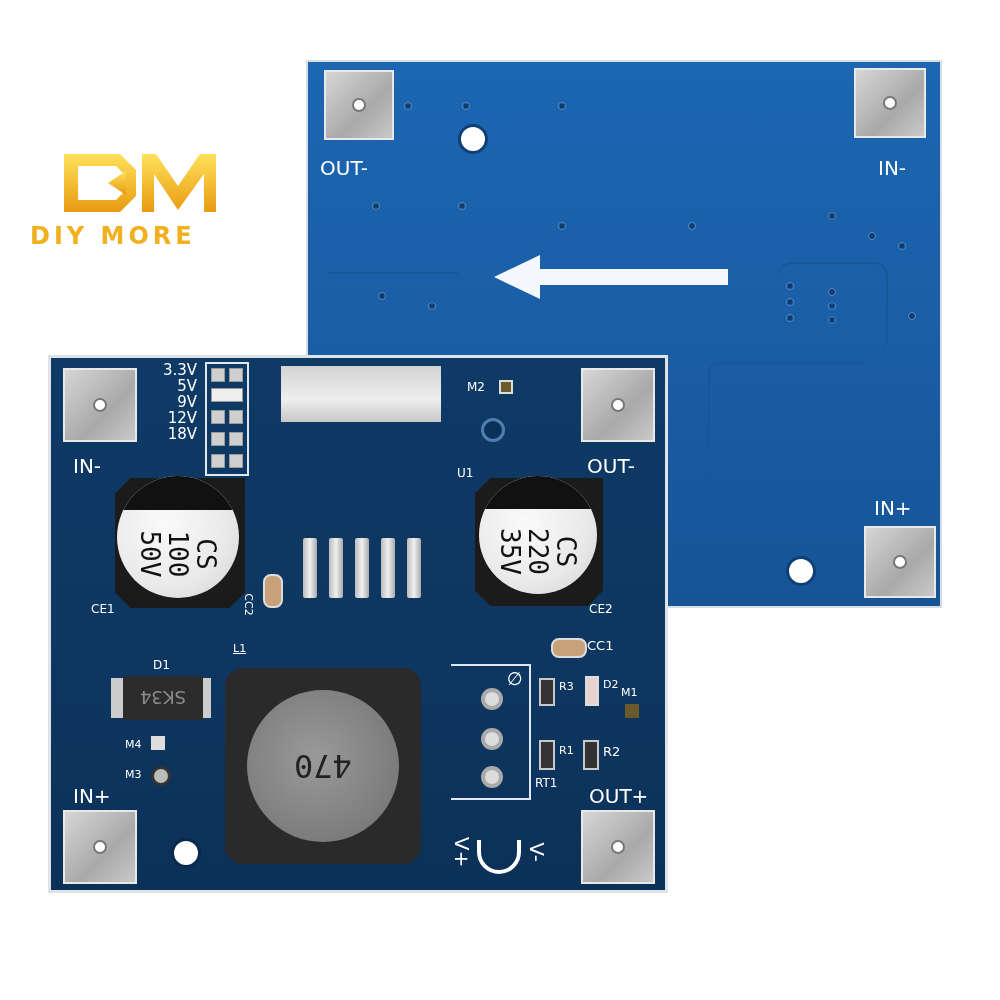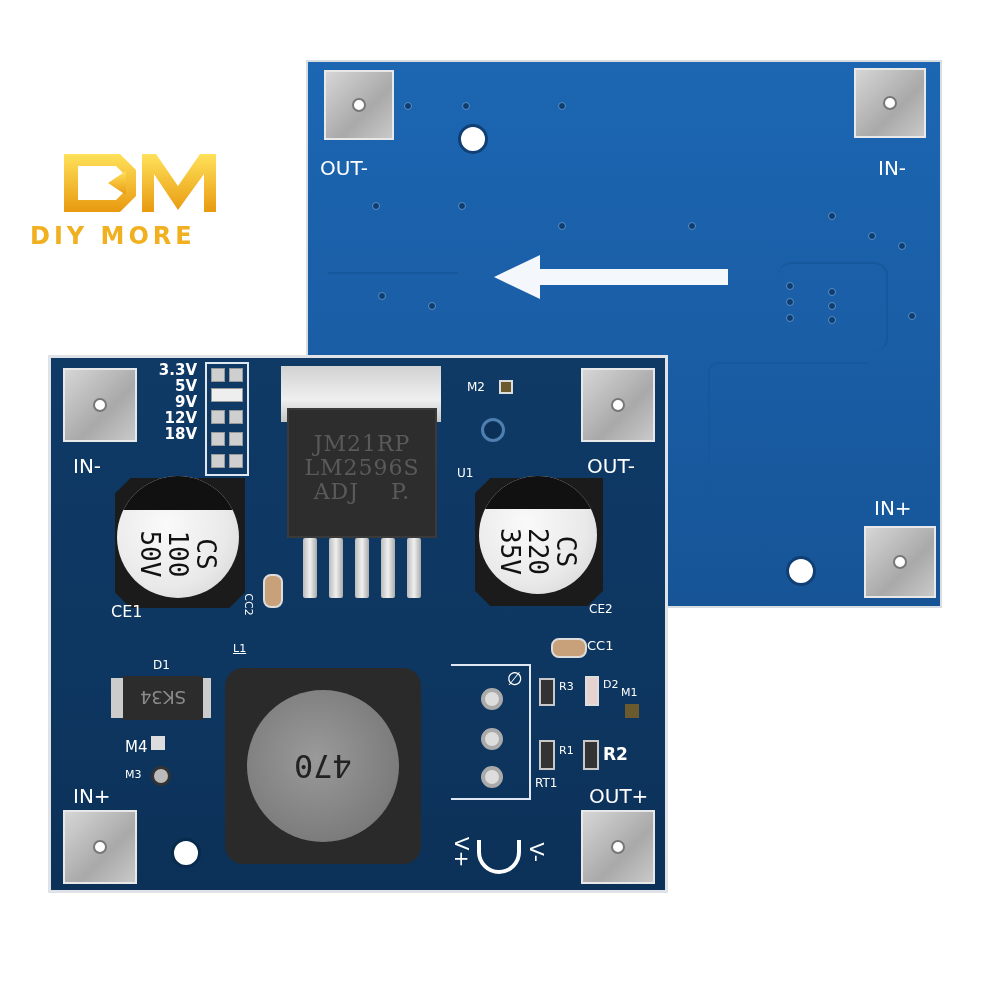--- a/index.html
+++ b/index.html
@@ -108,64 +108,59 @@
       <div class="hole"></div>
     </div>
   <div class="abs pad" style="left:530px;top:452px;width:74px;height:74px;">
       <div class="hole"></div>
     </div>
   <div class="abs silk" style="left:22px;top:96px;font-size:20px;">IN-</div>
   <div class="abs silk" style="left:536px;top:96px;font-size:20px;">OUT-</div>
   <div class="abs silk" style="left:22px;top:426px;font-size:20px;">IN+</div>
   <div class="abs silk" style="left:538px;top:426px;font-size:20px;">OUT+</div>
 
-  <div class="abs silk" style="left:100px;top:4px;font-size:15px;line-height:16px;text-align:right;width:46px;font-weight:bold;">
+  <div class="abs silk" style="left:100px;top:4px;font-size:15px;line-height:16px;text-align:right;width:46px;">
     <div>3.3V</div>
     <div>5V</div>
     <div>9V</div>
     <div>12V</div>
     <div>18V</div>
   </div>
   <div class="abs silk-outline" style="left:154px;top:4px;width:44px;height:114px;">
     <div class="abs jumper" style="left:4px;top:4px;width:14px;height:14px;"></div>
     <div class="abs jumper" style="left:22px;top:4px;width:14px;height:14px;"></div>
     <div class="abs jumper" style="left:4px;top:24px;width:32px;height:14px;background:#eee;"></div>
     <div class="abs jumper" style="left:4px;top:46px;width:14px;height:14px;"></div>
     <div class="abs jumper" style="left:22px;top:46px;width:14px;height:14px;"></div>
     <div class="abs jumper" style="left:4px;top:68px;width:14px;height:14px;"></div>
     <div class="abs jumper" style="left:22px;top:68px;width:14px;height:14px;"></div>
     <div class="abs jumper" style="left:4px;top:90px;width:14px;height:14px;"></div>
     <div class="abs jumper" style="left:22px;top:90px;width:14px;height:14px;"></div>
   </div>
 
   <div class="abs ic-tab" style="left:230px;top:8px;width:160px;height:56px;"></div>
-  <div class="abs ic" style="left:236px;top:50px;width:150px;height:130px;">
-    <div class="abs ic-text" style="left:0;right:0;top:22px;">JM21RP</div>
-    <div class="abs ic-text" style="left:0;right:0;top:46px;">LM2596S</div>
-    <div class="abs ic-text" style="left:0;right:0;top:70px;white-space:pre;">ADJ    P.</div>
-  </div>
   <div class="abs ic-pin" style="left:252px;top:180px;"></div>
   <div class="abs ic-pin" style="left:278px;top:180px;"></div>
   <div class="abs ic-pin" style="left:304px;top:180px;"></div>
   <div class="abs ic-pin" style="left:330px;top:180px;"></div>
   <div class="abs ic-pin" style="left:356px;top:180px;"></div>
   <div class="abs silk" style="left:406px;top:108px;font-size:12px;">U1</div>
   <div class="abs" style="left:448px;top:22px;width:10px;height:10px;background:#6b5a2e;border:2px solid #ddd;"></div>
   <div class="abs silk" style="left:442px;top:22px;font-size:12px;transform:translateX(-26px);">M2</div>
 
   <div class="abs cap-body" style="left:64px;top:120px;width:130px;height:130px;clip-path:polygon(12% 0,100% 0,100% 88%,88% 100%,12% 100%,0 88%,0 12%);"></div>
   <div class="abs cap-top" style="left:66px;top:118px;width:122px;height:122px;">
     <div class="cap-band"></div>
     <div class="cap-text">
       <div>CS</div>
       <div>100</div>
       <div>50V</div>
     </div>
   </div>
-  <div class="abs silk" style="left:60px;top:244px;font-size:16px;">CE1</div>
+  <div class="abs silk" style="left:40px;top:244px;font-size:12px;">CE1</div>
 
   <div class="abs cap-body" style="left:424px;top:120px;width:128px;height:128px;clip-path:polygon(12% 0,100% 0,100% 88%,88% 100%,12% 100%,0 88%,0 12%);"></div>
   <div class="abs cap-top" style="left:428px;top:118px;width:118px;height:118px;">
     <div class="cap-band"></div>
     <div class="cap-text">
       <div>CS</div>
       <div>220</div>
       <div>35V</div>
     </div>
   </div>
@@ -174,21 +169,21 @@
   <div class="abs" style="left:212px;top:216px;width:16px;height:30px;background:#c8a07a;border:2px solid #ddd;border-radius:8px;"></div>
   <div class="abs silk" style="left:186px;top:240px;font-size:11px;transform:rotate(90deg);">CC2</div>
 
   <div class="abs" style="left:500px;top:280px;width:32px;height:16px;background:#c8a07a;border:2px solid #ddd;border-radius:8px;"></div>
   <div class="abs silk" style="left:536px;top:280px;font-size:13px;">CC1</div>
 
   <div class="abs silk" style="left:102px;top:300px;font-size:12px;">D1</div>
   <div class="abs" style="left:60px;top:320px;width:100px;height:40px;background:#ccc;"></div>
   <div class="abs" style="left:72px;top:318px;width:80px;height:44px;background:#2c2c2c;color:#8a8a8a;font-size:18px;display:flex;align-items:center;justify-content:center;transform:rotate(180deg);">SK34</div>
   <div class="abs" style="left:100px;top:378px;width:14px;height:14px;background:#ddd;"></div>
-  <div class="abs silk" style="left:74px;top:380px;font-size:15px;">M4</div>
+  <div class="abs silk" style="left:74px;top:380px;font-size:11px;">M4</div>
   <div class="abs" style="left:100px;top:408px;width:14px;height:14px;border-radius:50%;background:#bbb;border:3px solid #333;"></div>
   <div class="abs silk" style="left:74px;top:410px;font-size:11px;">M3</div>
 
   <div class="abs silk" style="left:182px;top:284px;font-size:11px;text-decoration:underline;">L1</div>
   <div class="abs inductor" style="left:174px;top:310px;width:196px;height:196px;">
     <div class="abs inductor-core" style="left:22px;top:22px;width:152px;height:152px;display:flex;align-items:center;justify-content:center;">
       <span style="color:#222;font-family:'DejaVu Sans Mono',monospace;font-size:32px;transform:rotate(180deg);">470</span>
     </div>
   </div>
 
@@ -200,21 +195,21 @@
 
   <div class="abs smd" style="left:488px;top:320px;width:16px;height:28px;"></div>
   <div class="abs silk" style="left:508px;top:322px;font-size:11px;">R3</div>
   <div class="abs" style="left:534px;top:318px;width:14px;height:30px;background:#e6d3d0;border:2px solid #ddd;box-sizing:border-box;"></div>
   <div class="abs silk" style="left:552px;top:320px;font-size:11px;">D2</div>
   <div class="abs silk" style="left:570px;top:328px;font-size:11px;">M1</div>
   <div class="abs tp" style="left:574px;top:346px;width:14px;height:14px;"></div>
   <div class="abs smd" style="left:488px;top:382px;width:16px;height:30px;"></div>
   <div class="abs silk" style="left:508px;top:386px;font-size:11px;">R1</div>
   <div class="abs smd" style="left:532px;top:382px;width:16px;height:30px;"></div>
-  <div class="abs silk" style="left:552px;top:386px;font-size:17px;font-weight:bold;">R2</div>
+  <div class="abs silk" style="left:552px;top:386px;font-size:13px;">R2</div>
   <div class="abs silk" style="left:484px;top:418px;font-size:12px;">RT1</div>
 
   <div class="abs silk" style="left:396px;top:482px;font-size:20px;transform:rotate(90deg);">V+</div>
   <svg class="abs" style="left:420px;top:478px;" width="56" height="40">
     <path d="M8 4 V16 A20 20 0 0 0 48 16 V4" fill="none" stroke="#fff" stroke-width="4"></path>
   </svg>
   <div class="abs silk" style="left:476px;top:482px;font-size:20px;transform:rotate(90deg);">V-</div>
 
   <div class="abs mount-hole" style="left:120px;top:480px;border-color:#082a4c;"></div>
   <div class="abs mount-hole" style="left:430px;top:60px;width:24px;height:24px;background:#0c3158;border-color:#4f7fb0;"></div>

